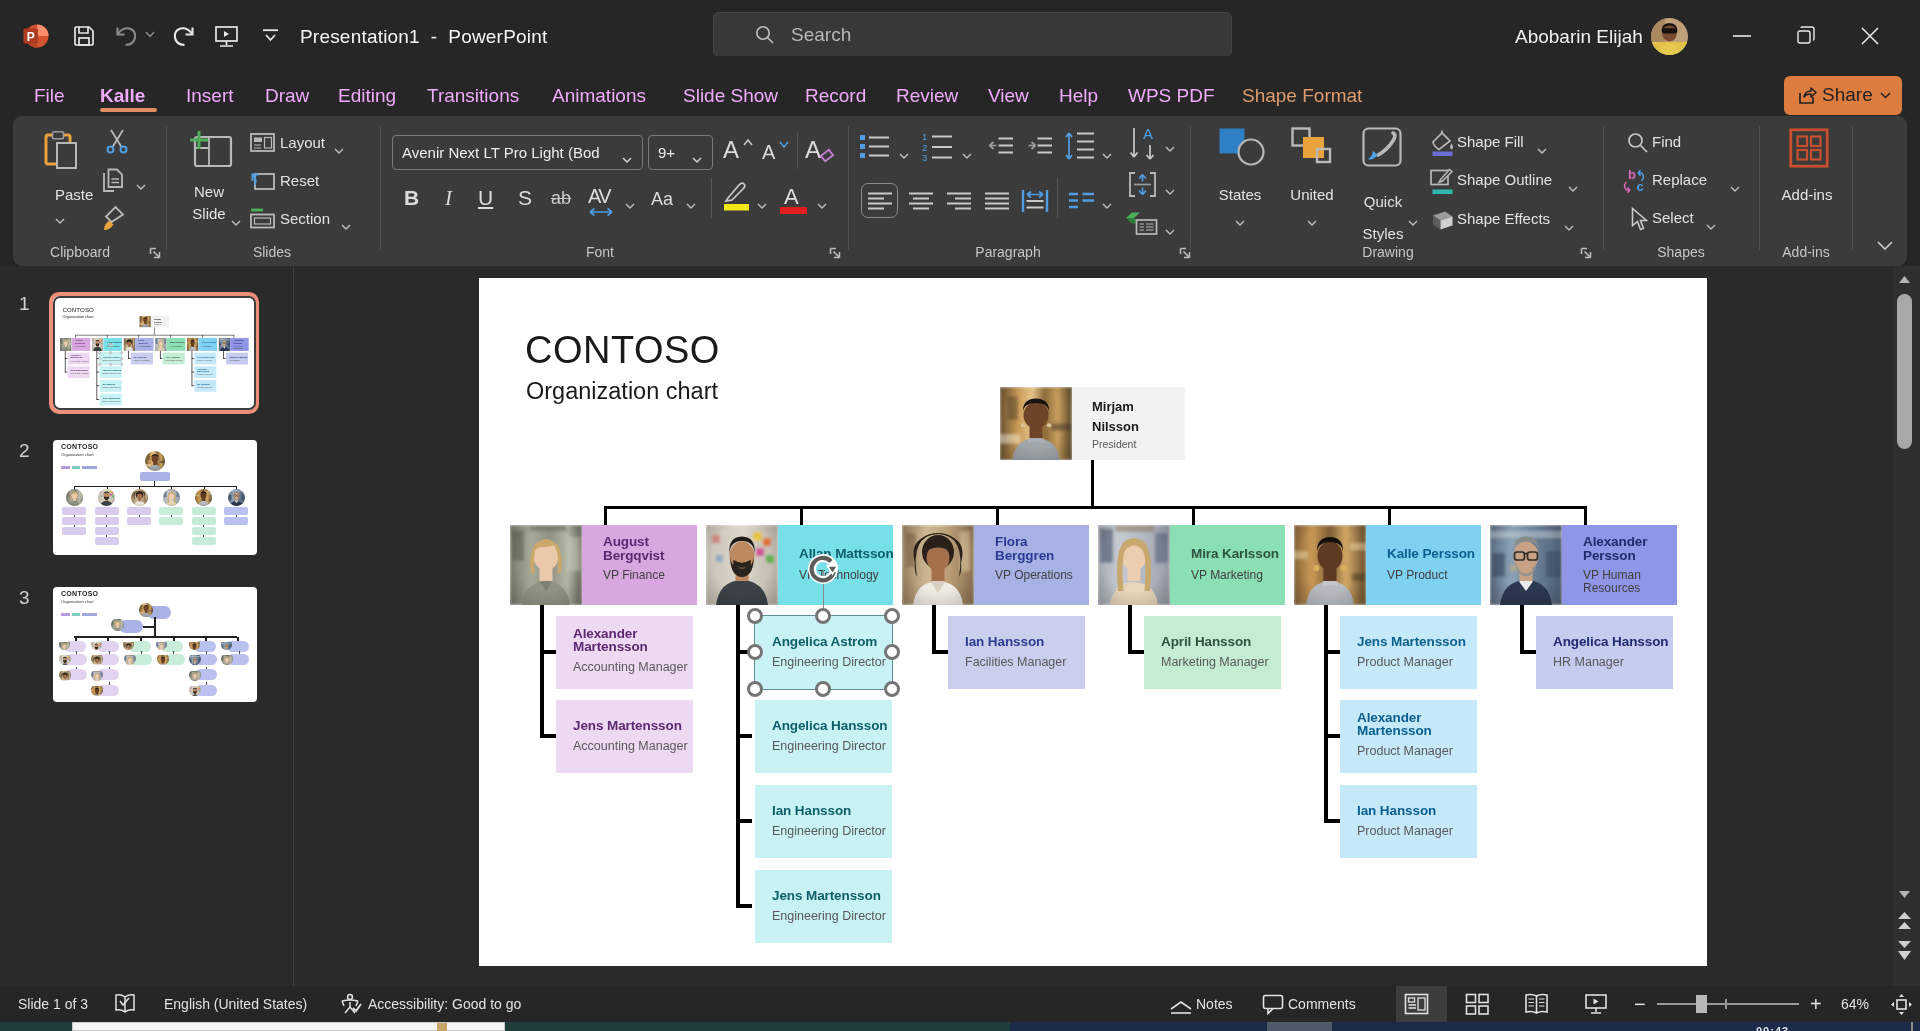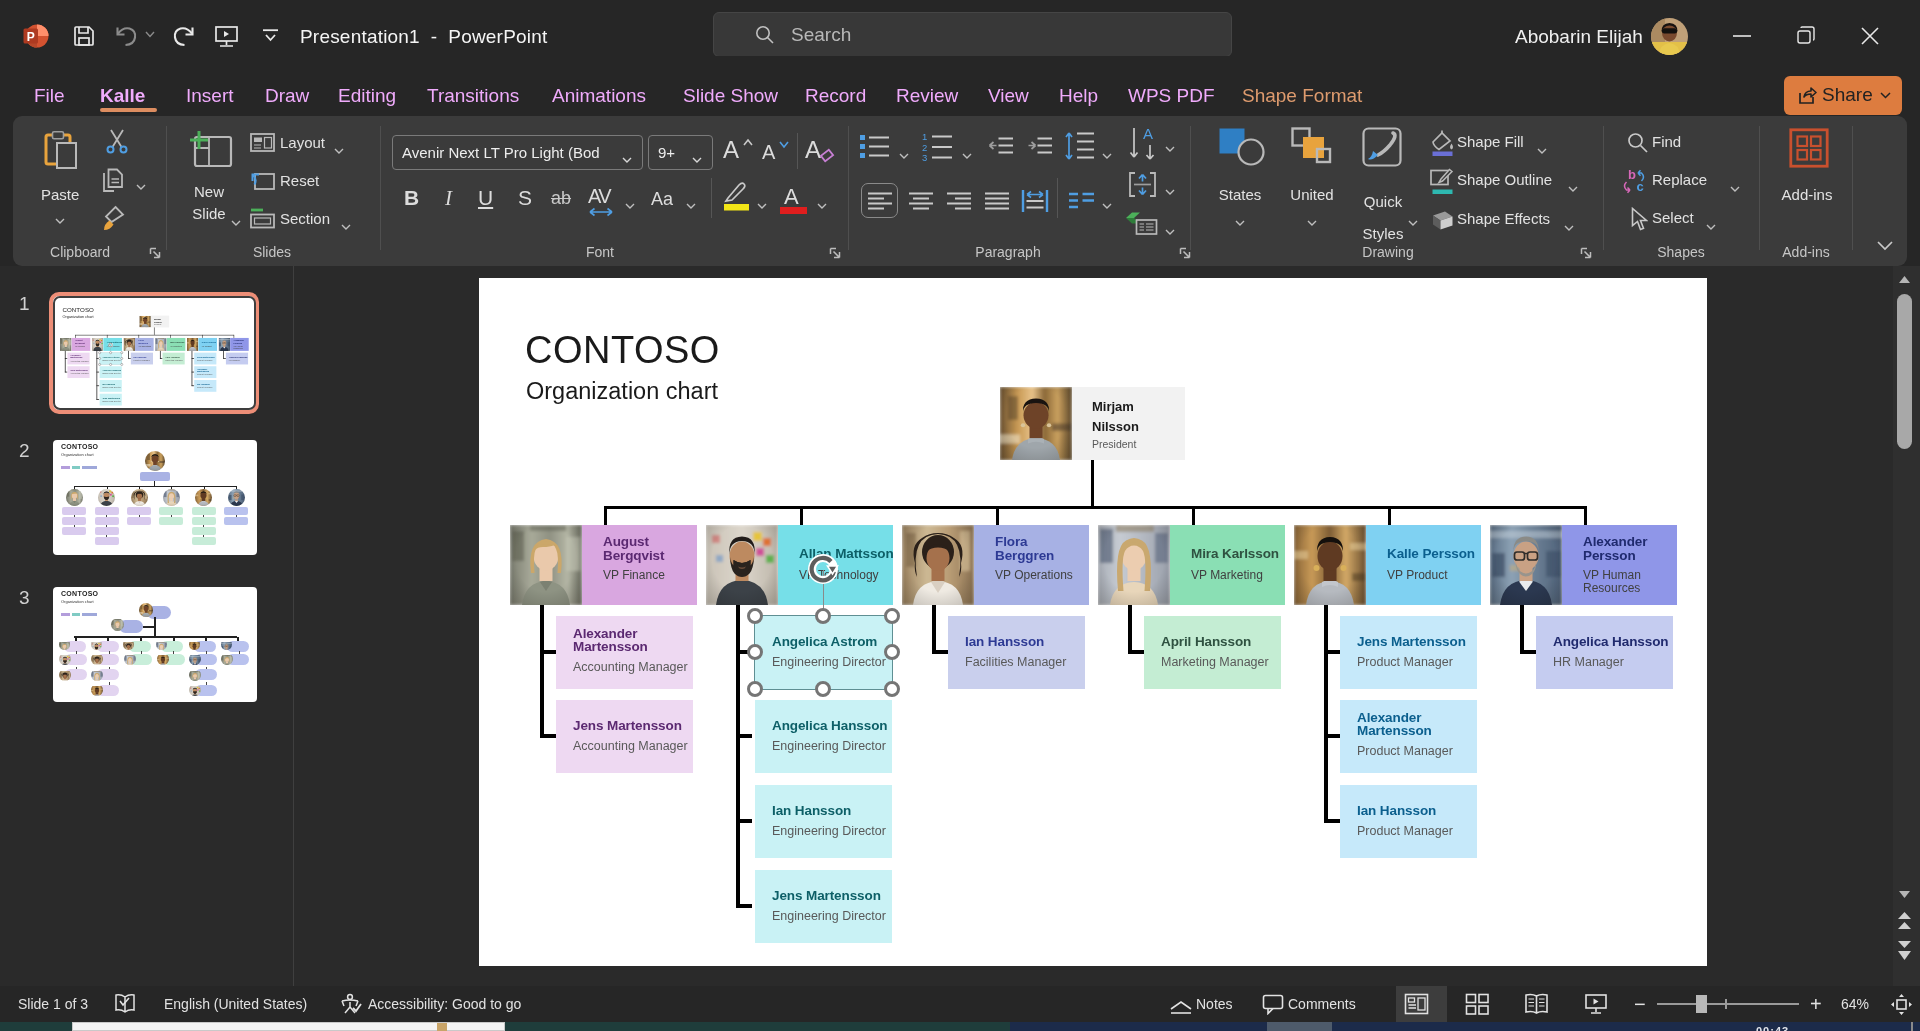--- a/index.html
+++ b/index.html
@@ -162,21 +162,21 @@
   </svg>
 <svg class="launch" style="left:1580px" width="13" height="13" viewBox="0 0 13 13">
 <path d="M1.5 1.5 L7 1.5 M1.5 1.5 L1.5 7" stroke="#bdbdbd" stroke-width="1.5"></path>
 <path d="M4.5 4.5 L10.5 10.5 M10.5 10.5 L10.5 5 M10.5 10.5 L5 10.5" stroke="#bdbdbd" stroke-width="1.5"></path>
   </svg>
 <svg style="position:absolute;left:44px;top:131px" width="40" height="44" viewBox="0 0 40 44">
 <rect x="2" y="4" width="24" height="29" rx="2" fill="none" stroke="#e8a33d" stroke-width="3"></rect>
 <rect x="8.5" y="0.8" width="11" height="7" rx="1.5" fill="#3b3b3b" stroke="#9d9d9d" stroke-width="1.6"></rect>
 <rect x="13" y="12" width="19" height="25" fill="#3b3b3b" stroke="#b9b9b9" stroke-width="2"></rect>
   </svg>
-<div class="rtext" style="left:41px;top:186px">Paste</div>
+<div class="rtext" style="left:55px;top:186px">Paste</div>
 <div style="position:absolute;left:55px;top:210px"><svg width="10" height="6" viewBox="0 0 10 6">
       <path d="M1 1 L5 5 L9 1" fill="none" stroke="#bfbfbf" stroke-width="1.4"></path>
     </svg></div>
 <svg style="position:absolute;left:104px;top:128px" width="26" height="27" viewBox="0 0 26 27">
 <path d="M7 2 L17.5 19 M19 2 L8.5 19" stroke="#b9b9b9" stroke-width="1.8"></path>
 <circle cx="6.5" cy="21.5" r="3" fill="none" stroke="#4f9ee3" stroke-width="2"></circle>
 <circle cx="19.5" cy="21.5" r="3" fill="none" stroke="#4f9ee3" stroke-width="2"></circle>
   </svg>
 <svg style="position:absolute;left:101px;top:168px" width="25" height="26" viewBox="0 0 25 26">
 <path d="M3 5 L3 23 L13 23" fill="none" stroke="#b9b9b9" stroke-width="1.8"></path>

